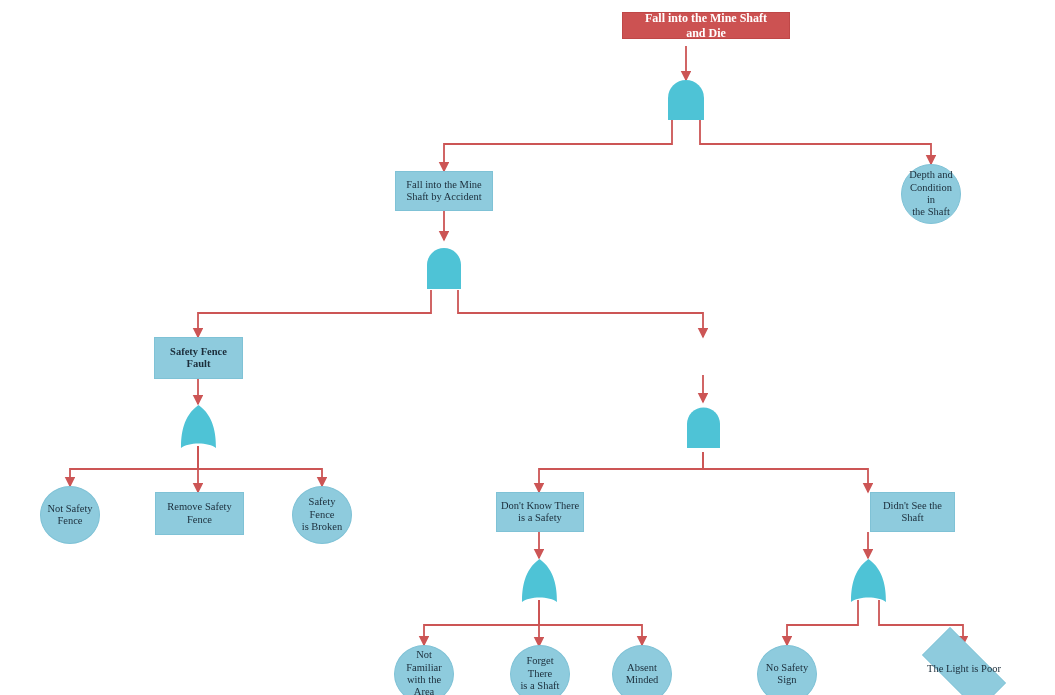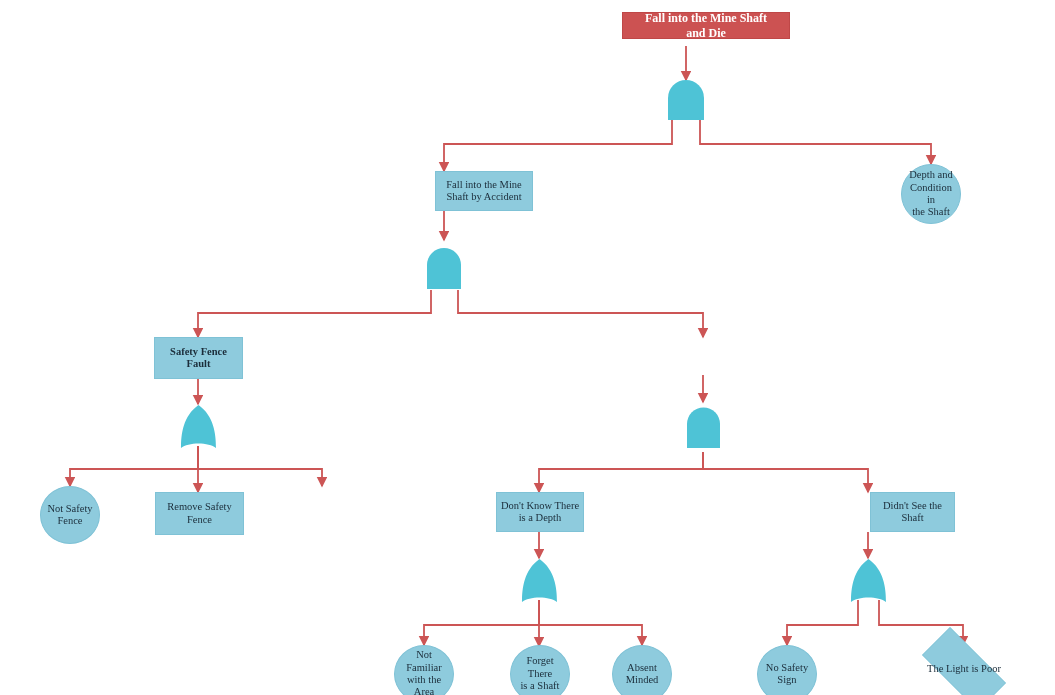--- a/index.html
+++ b/index.html
@@ -128,21 +128,21 @@
       <path d="M858,600 L858,625 L787,625 L787,645" marker-end="url(#arw)"></path>
       <path d="M879,600 L879,625 L963,625 L963,645" marker-end="url(#arw)"></path>
     </g>
   </svg>
 
   <div class="node n-top" style="left:602px; top:12px; width:168px; height:27px;margin-left:20px;">
     <span class="lbl">Fall into the Mine Shaft
 and Die</span>
   </div>
 
-  <div class="node n-rect" style="left:395px; top:171px; width:98px; height:40px;margin-left:40px;">
+  <div class="node n-rect" style="left:395px; top:171px; width:98px; height:40px;">
     <span class="lbl">Fall into the Mine
 Shaft by Accident</span>
   </div>
 
   <div class="node n-circle" style="left:901px; top:164px; width:60px; height:60px;">
     <span class="lbl">Depth and
 Condition in
 the Shaft</span>
   </div>
 
@@ -154,24 +154,28 @@
   <div class="node n-circle" style="left:40px; top:486px; width:60px; height:58px;">
     <span class="lbl">Not Safety
 Fence</span>
   </div>
 
   <div class="node n-rect" style="left:155px; top:492px; width:89px; height:43px;">
     <span class="lbl">Remove Safety
 Fence</span>
   </div>
 
+  <div class="node n-circle" style="left:292px; top:486px; width:60px; height:58px;">
+    <span class="lbl">Safety Fence
+is Broken</span>
+  </div>
 
   <div class="node n-rect" style="left:496px; top:492px; width:88px; height:40px;">
     <span class="lbl">Don't Know There
-is a Depth</span>
+is a Safety</span>
   </div>
 
   <div class="node n-rect" style="left:826px; top:492px; width:85px; height:40px;margin-left:44px;">
     <span class="lbl">Didn't See the
 Shaft</span>
   </div>
 
   <div class="node n-circle" style="left:394px; top:645px; width:60px; height:58px;">
     <span class="lbl">Not Familiar
 with the Area</span>

